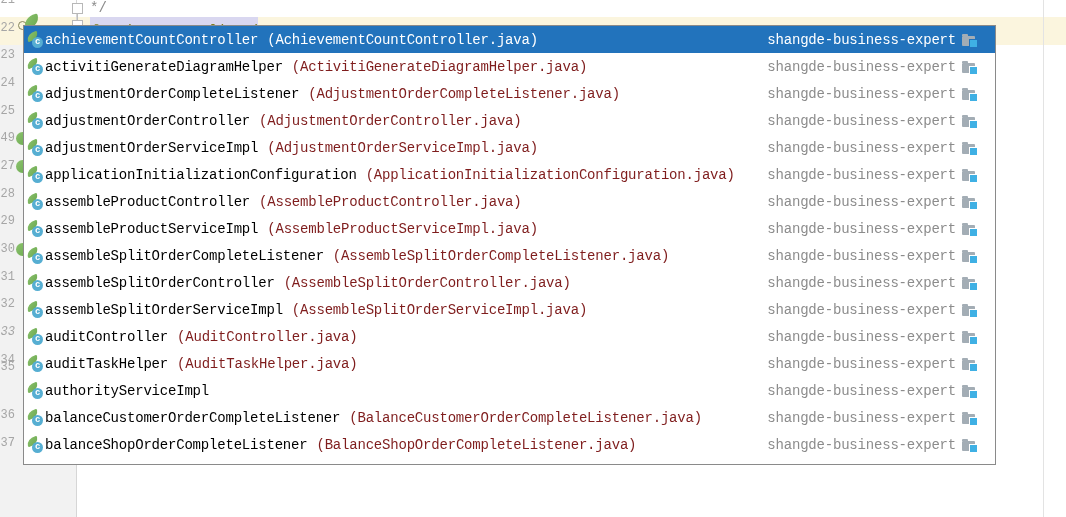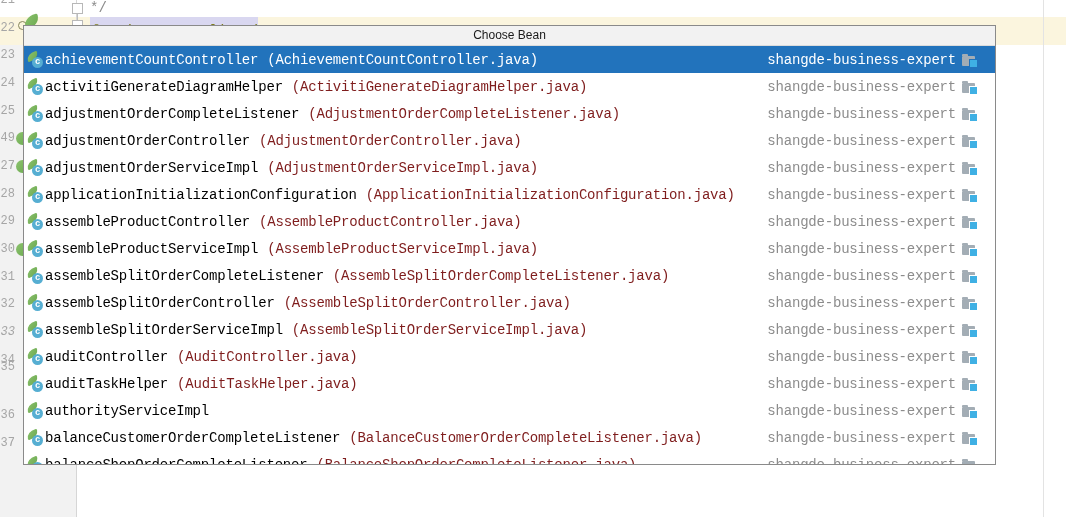--- a/index.html
+++ b/index.html
@@ -129,21 +129,20 @@
   <div class="code-comment-end">*/</div>
   <div class="ident-highlight"></div>
   <div class="code-annotation">@SpringBootApplication</div>
   <div class="gutter-bean-circle"></div>
   <div class="gutter-leaf"></div>
   <div class="gutter-arc" style="top:132px;"></div>
   <div class="gutter-arc" style="top:160px;"></div>
   <div class="gutter-arc" style="top:243px;"></div>
 
   <div class="popup">
-    <div class="popup-title">Choose Bean</div>
     <div class="bean-list">
     <div class="bean-row selected">
       <span class="bean-icon">
         <span class="leaf"></span>
             <span class="circ"></span>
       </span>
       <span class="bean-name">achievementCountController</span>
       <span class="bean-file">(AchievementCountController.java)</span>
       <span class="bean-spacer"></span>
       <span class="bean-module">shangde-business-expert</span>

